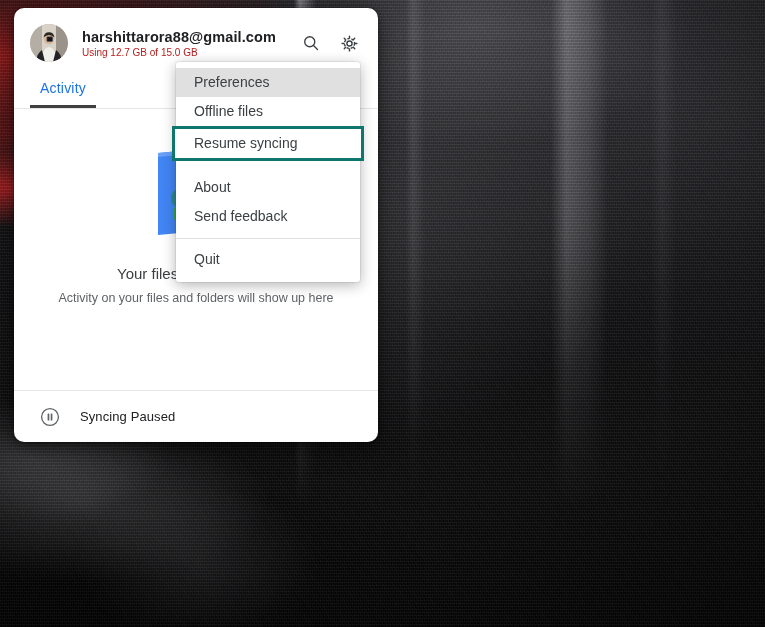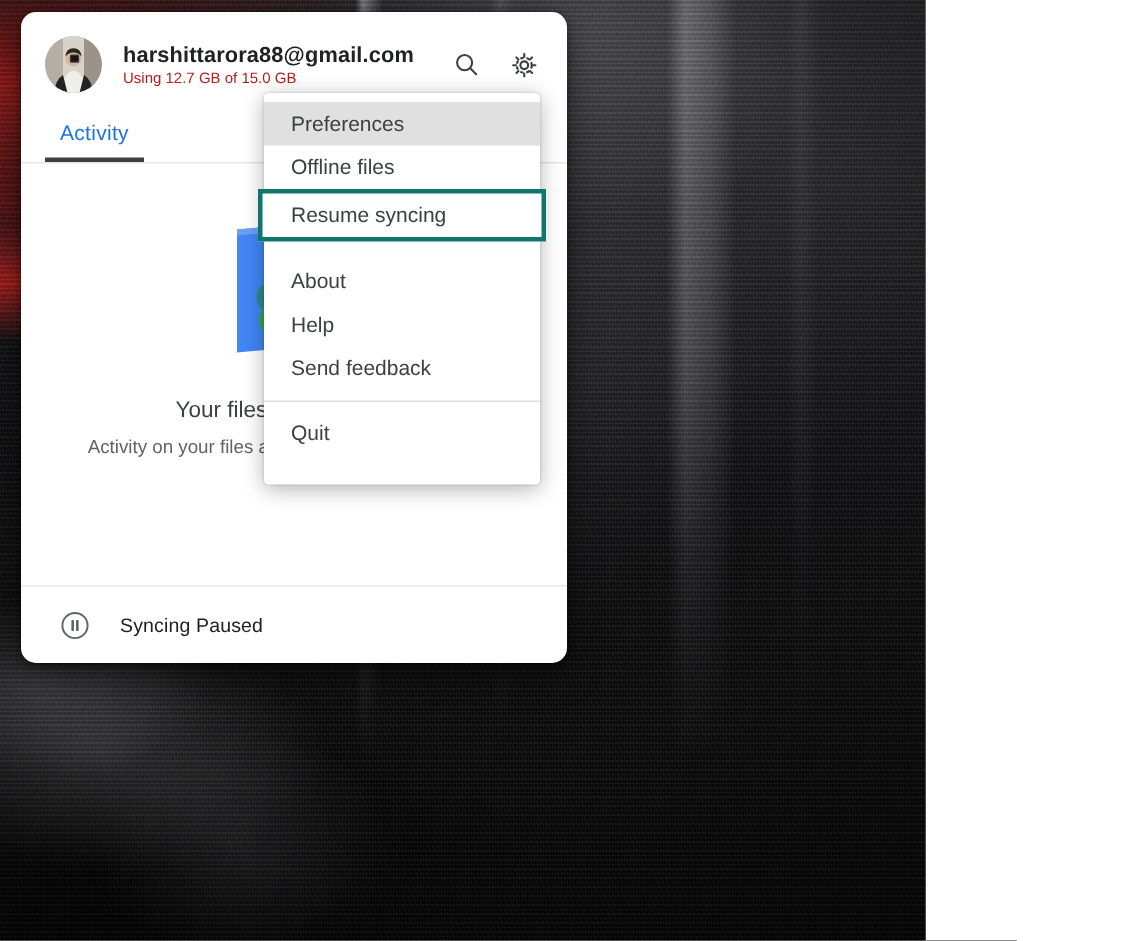--- a/index.html
+++ b/index.html
@@ -7,21 +7,21 @@
   html, body {
     width: 765px;
     height: 627px;
     overflow: hidden;
     font-family: "Liberation Sans", sans-serif;
   }
 
   
   #desktop {
     position: relative;
-    width: 617px;
+    width: 765px;
     height: 627px;
     background: #0b0b0c;
     overflow: hidden;
   }
   .wp-layer { position: absolute; inset: 0; pointer-events: none; }
 
   
   #wp-base {
     background:
       radial-gradient(130% 90% at 62% 4%, rgba(190,190,196,0.30) 0%, rgba(120,120,126,0.13) 22%, rgba(0,0,0,0) 52%),
@@ -196,21 +196,21 @@
   }
 
   
   #context-menu {
     position: absolute;
     left: 176px; top: 62px;
     width: 184px;
     background: #ffffff;
     border-radius: 3px;
     box-shadow: 0 3px 14px rgba(0,0,0,0.30), 0 0 0 1px rgba(0,0,0,0.06);
-    padding: 6px 0 20px 0;
+    padding: 6px 0 8px 0;
     z-index: 30;
   }
   .menu-item {
     font-size: 14px;
     color: #3c4043;
     padding: 5px 0 5px 18px;
     line-height: 19px;
     cursor: pointer;
     white-space: nowrap;
   }
@@ -329,18 +329,17 @@
       <span class="sync-status">Syncing Paused</span>
     </div>
   </div>
 
   <div id="context-menu">
     <div class="menu-item hovered">Preferences</div>
     <div class="menu-item">Offline files</div>
     <div class="menu-item focused">Resume syncing</div>
     <div class="menu-gap"></div>
     <div class="menu-item">About</div>
-    <div class="menu-item">Help</div>
     <div class="menu-item">Send feedback</div>
     <div class="menu-sep"></div>
     <div class="menu-item">Quit</div>
   </div>
 </div>
 
 </body></html>

